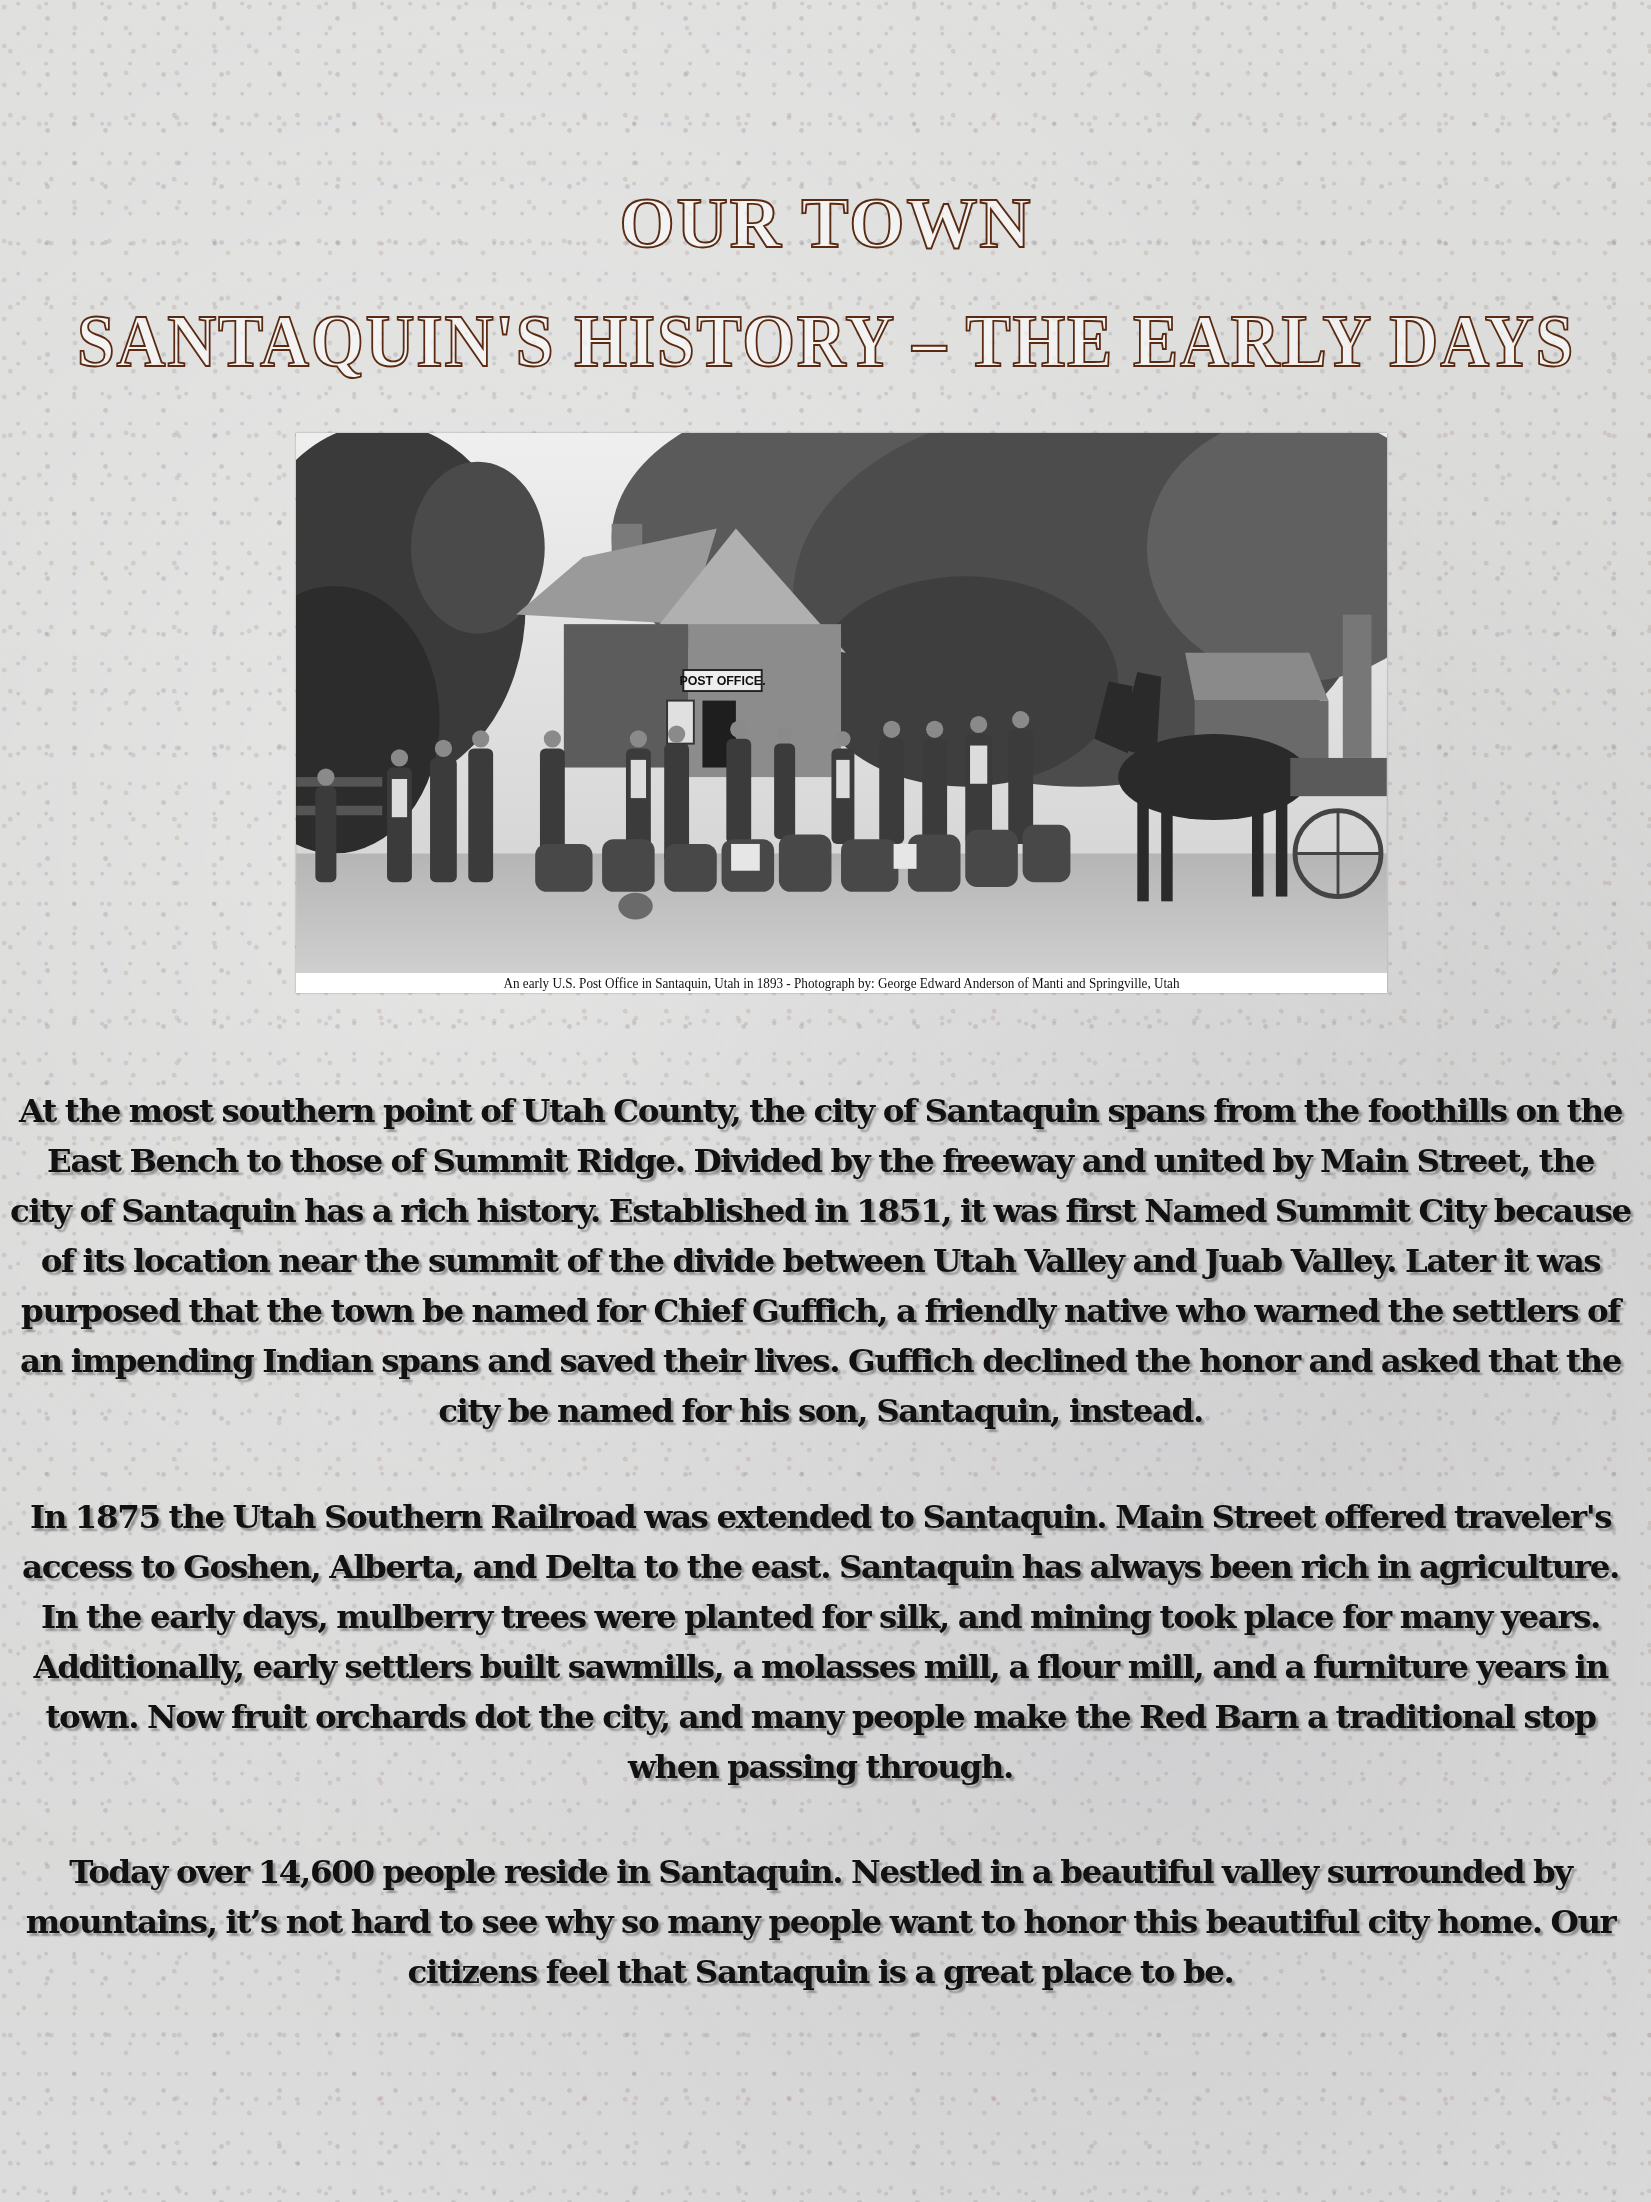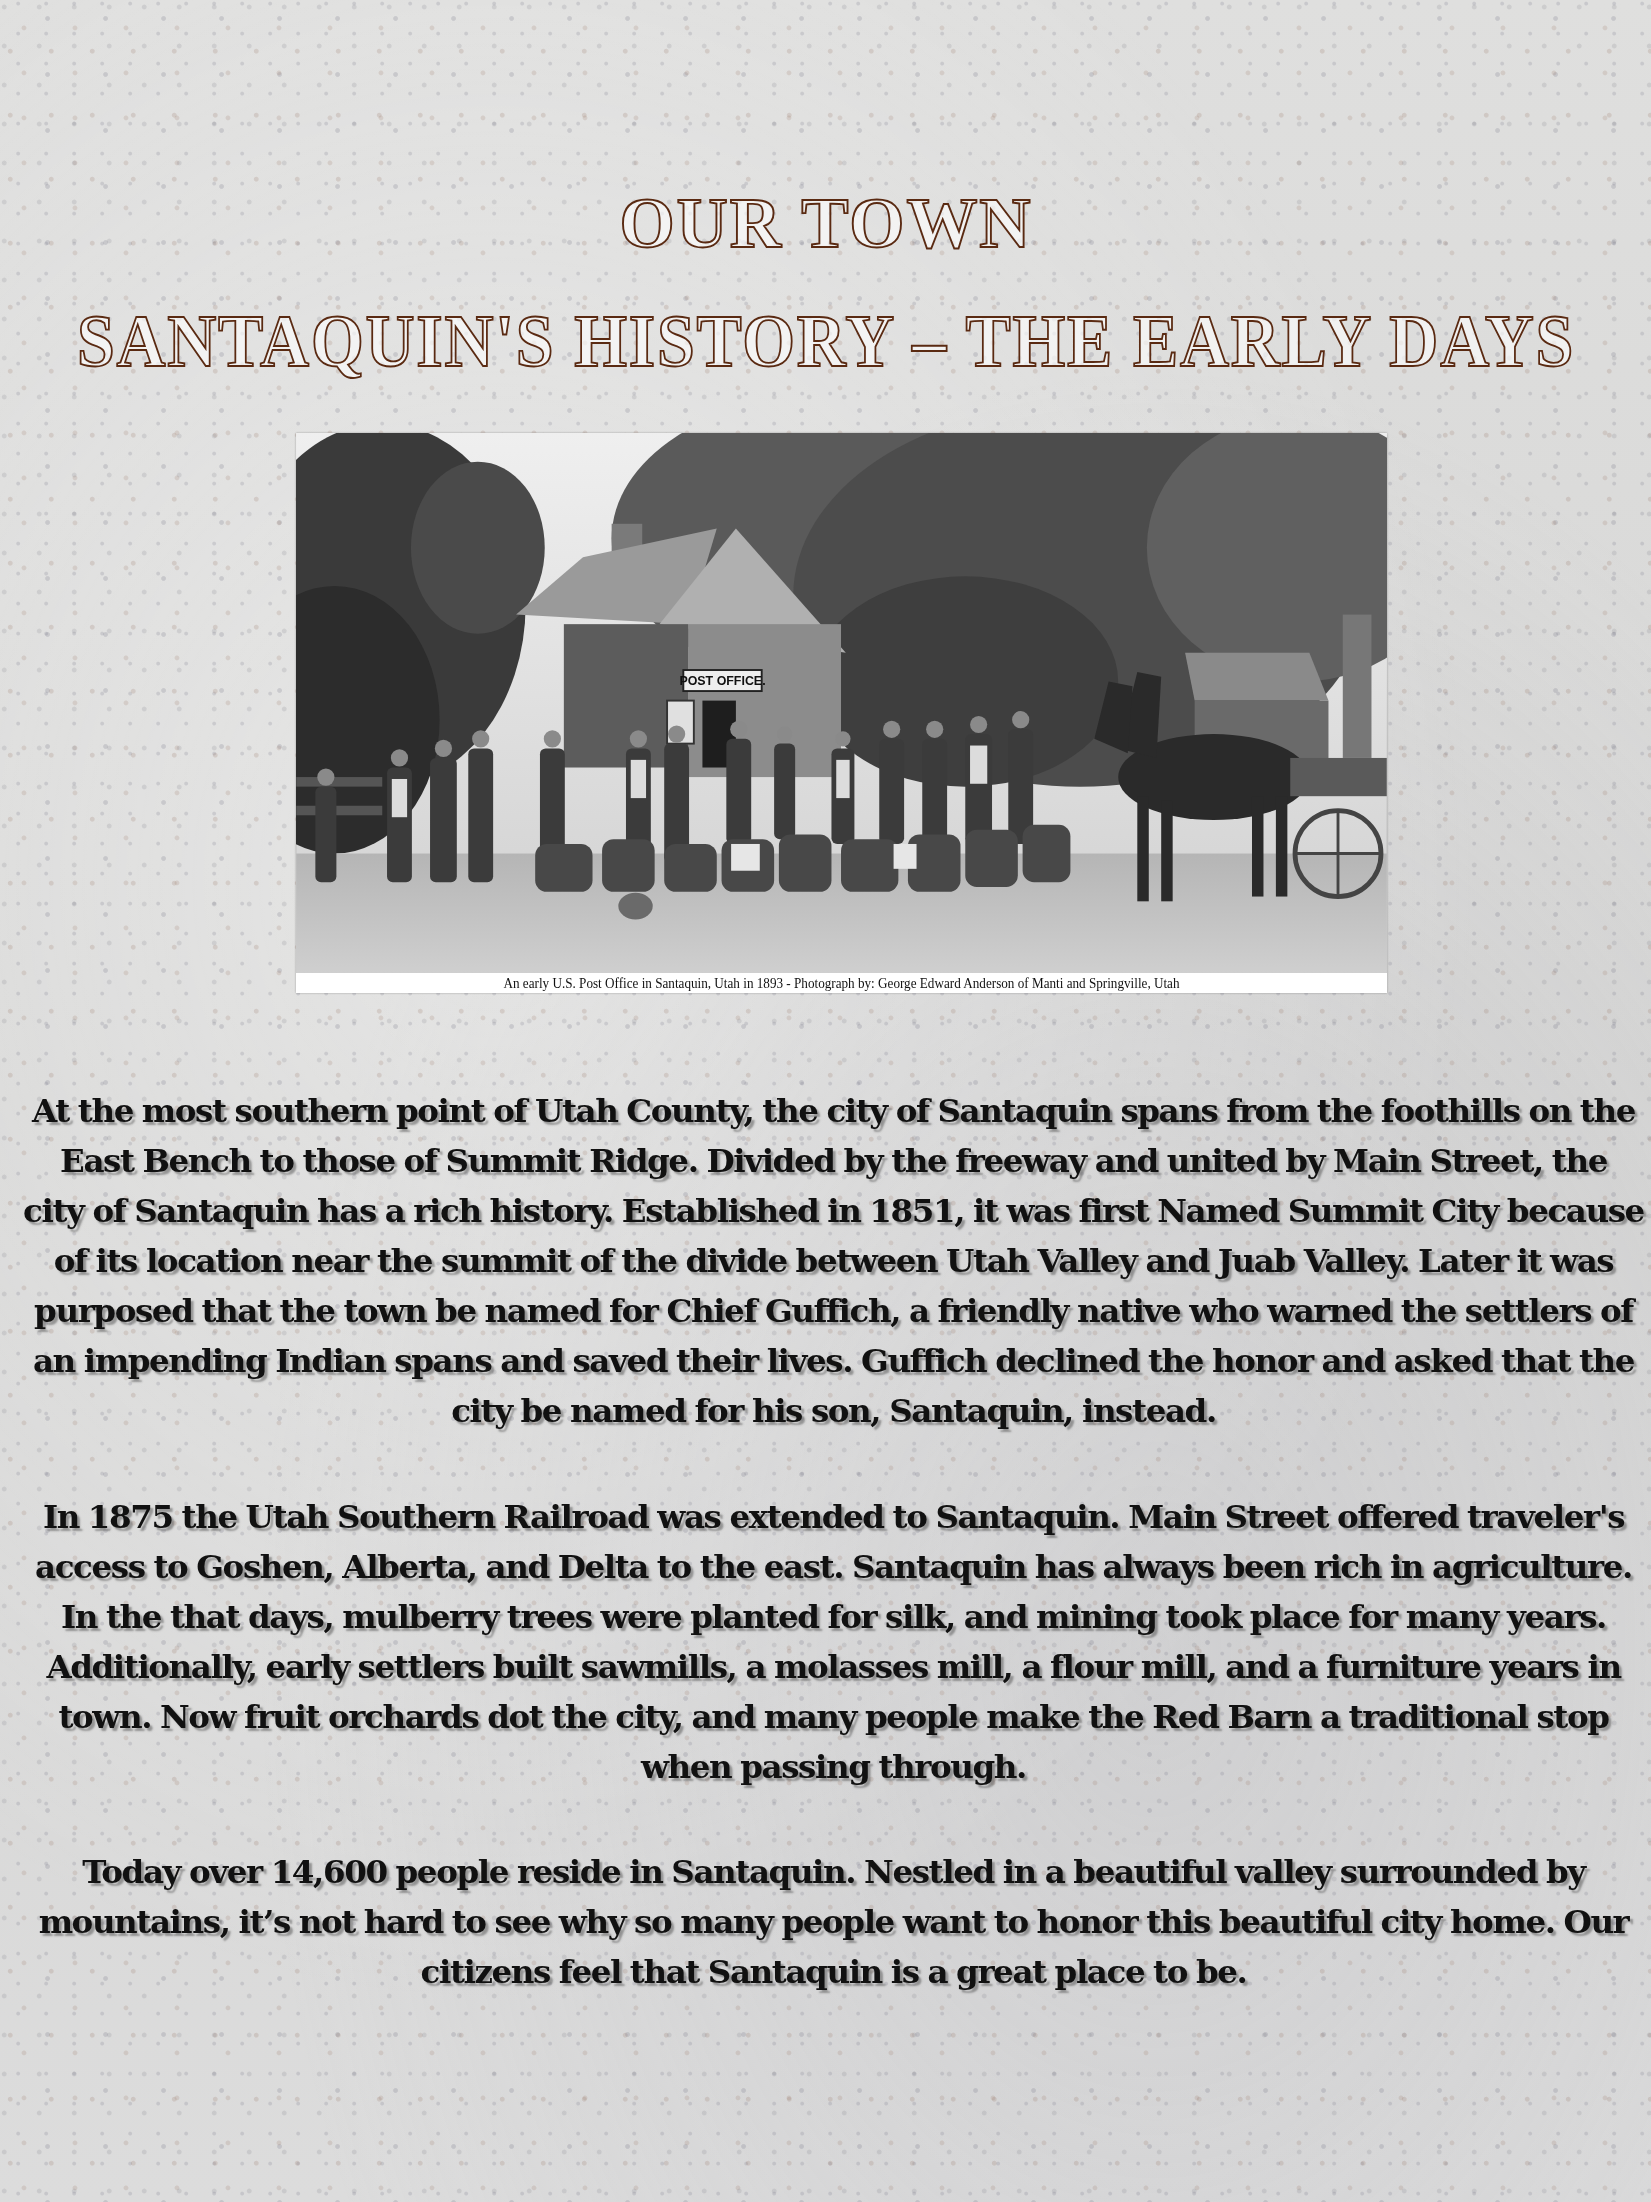--- a/index.html
+++ b/index.html
@@ -83,21 +83,21 @@
       font-size: 14.3px;
       color: #111;
       background: #fff;
       transform: scaleX(0.92);
       transform-origin: center;
       white-space: nowrap;
     }
 
     .body-text {
       position: absolute;
-      left: 21px;
+      left: 8px;
       width: 1625px;
       text-align: center;
       color: #111;
       font-family: "DejaVu Serif", "Liberation Serif", serif;
       font-weight: bold;
       font-size: 32.5px;
       line-height: 50px;
       letter-spacing: -1.4px;
       word-spacing: -1px;
       text-shadow: 2.9px 2.9px 1.9px rgba(90,90,90,0.55);
@@ -241,21 +241,21 @@
   <span class="line">city of Santaquin has a rich history. Established in 1851, it was first Named Summit City because</span>
   <span class="line">of its location near the summit of the divide between Utah Valley and Juab Valley. Later it was</span>
   <span class="line">purposed that the town be named for Chief Guffich, a friendly native who warned the settlers of</span>
   <span class="line">an impending Indian spans and saved their lives. Guffich declined the honor and asked that the</span>
   <span class="line">city be named for his son, Santaquin, instead.</span>
 </div>
 
 <div class="body-text para-2">
   <span class="line">In 1875 the Utah Southern Railroad was extended to Santaquin. Main Street offered traveler's</span>
   <span class="line">access to Goshen, Alberta, and Delta to the east. Santaquin has always been rich in agriculture.</span>
-  <span class="line">In the that days, mulberry trees were planted for silk, and mining took place for many years.</span>
+  <span class="line">In the early days, mulberry trees were planted for silk, and mining took place for many years.</span>
   <span class="line">Additionally, early settlers built sawmills, a molasses mill, a flour mill, and a furniture years in</span>
   <span class="line">town. Now fruit orchards dot the city, and many people make the Red Barn a traditional stop</span>
   <span class="line">when passing through.</span>
 </div>
 
 <div class="body-text para-3">
   <span class="line">Today over 14,600 people reside in Santaquin. Nestled in a beautiful valley surrounded by</span>
   <span class="line">mountains, it’s not hard to see why so many people want to honor this beautiful city home. Our</span>
   <span class="line">citizens feel that Santaquin is a great place to be.</span>
 </div>

